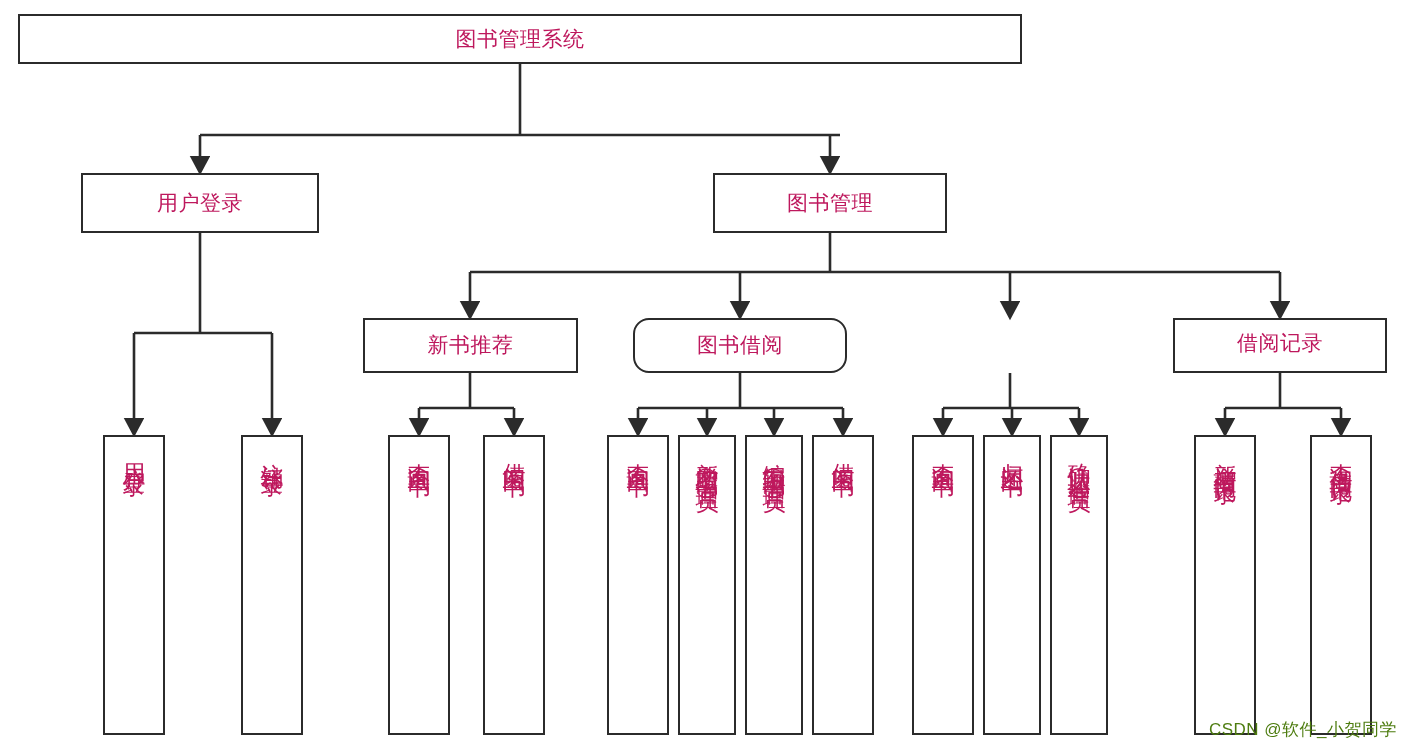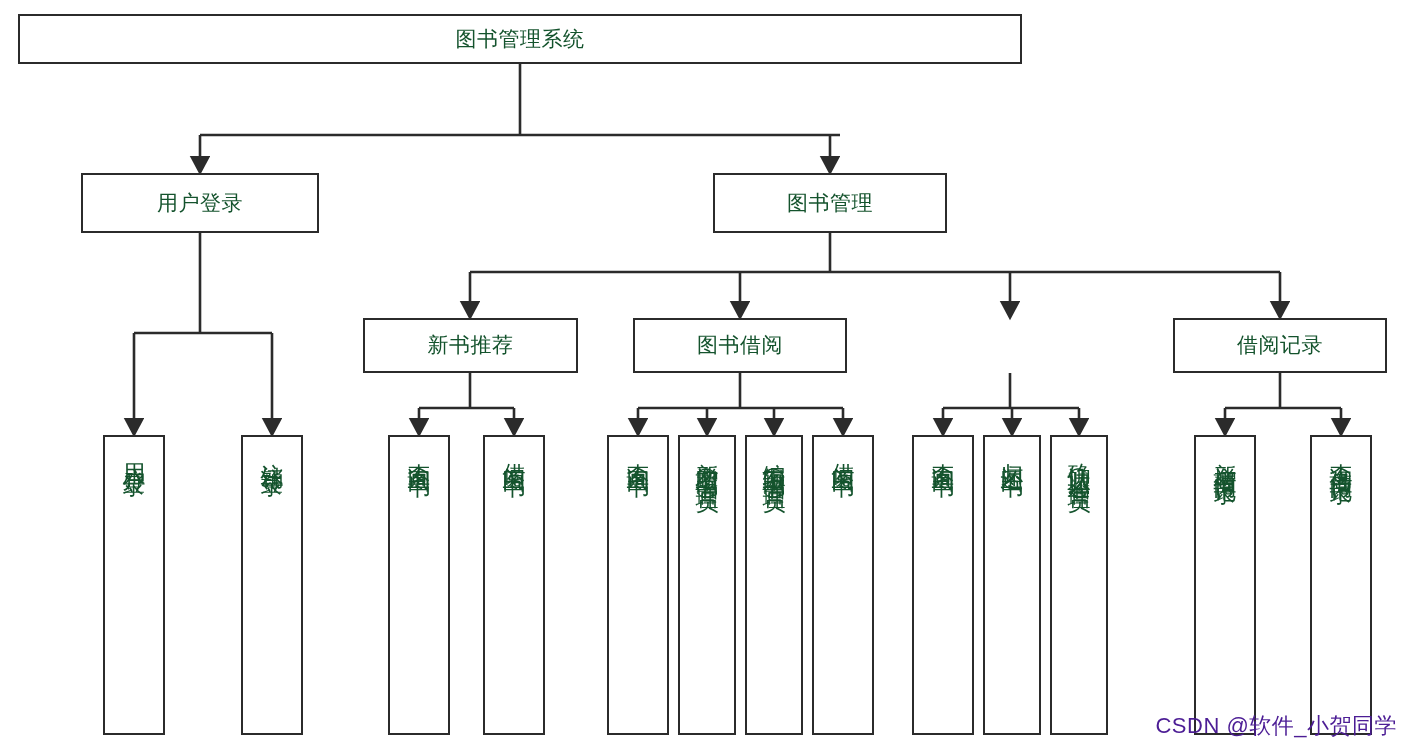--- a/index.html
+++ b/index.html
@@ -34,41 +34,41 @@
     display: flex;
     align-items: center;
     justify-content: center;
     color: #1a1a1a;
   }
   .node-label {
     font-size: 21px;
     line-height: 1.15;
     letter-spacing: 0.5px;
     white-space: nowrap;
-    color: #14532d;
+    color: #be185d;
   }
   .node-box.vertical {
     align-items: flex-start;
     justify-content: center;
     padding-top: 8px;
   }
   .node-box.vertical .node-label {
     writing-mode: vertical-rl;
     text-orientation: upright;
     font-size: 23px;
     letter-spacing: 4px;
     white-space: nowrap;
     line-height: 1;
   }
   .watermark {
     position: absolute;
     right: 8px;
     bottom: 6px;
-    font-size: 22px;
-    color: #4c1d95;
+    font-size: 17px;
+    color: #4d7c0f;
     letter-spacing: 0.5px;
     white-space: nowrap;
     pointer-events: none;
   }
 </style>
 </head>
 <body>
 
 <div id="diagram-root">
 
@@ -129,24 +129,24 @@
   <div class="node-box" id="node-l2-0" style="left: 81px; top: 173px; width: 238px; height: 60px;">
     <span class="node-label">用户登录</span>
   </div>
   <div class="node-box" id="node-l3-0" style="left: 363px; top: 318px; width: 215px; height: 55px;">
     <span class="node-label">新书推荐</span>
   </div>
 
   <div class="node-box" id="node-l2-1" style="left: 713px; top: 173px; width: 234px; height: 60px;">
     <span class="node-label">图书管理</span>
   </div>
-  <div class="node-box" id="node-l3-1" style="left: 633px; top: 318px; width: 214px; height: 55px;">
+  <div class="node-box" id="node-l3-1" style="left: 633px; top: 318px; width: 214px; height: 55px; border-radius: 16px;">
     <span class="node-label">图书借阅</span>
   </div>
-  <div class="node-box" id="node-l3-3" style="left: 1173px; top: 318px; width: 214px; height: 55px;">
+  <div class="node-box" id="node-l3-3" style="left: 1173px; top: 318px; width: 214px; height: 55px; font-family: Liberation Mono, monospace;">
     <span class="node-label">借阅记录</span>
   </div>
 
   <div class="node-box vertical" id="leaf-0" style="left: 103px; top: 435px; width: 62px; height: 300px;">
     <span class="node-label">用户登录</span>
   </div>
   <div class="node-box vertical" id="leaf-1" style="left: 241px; top: 435px; width: 62px; height: 300px;">
     <span class="node-label">注销登录</span>
   </div>
   <div class="node-box vertical" id="leaf-2" style="left: 388px; top: 435px; width: 62px; height: 300px;">

